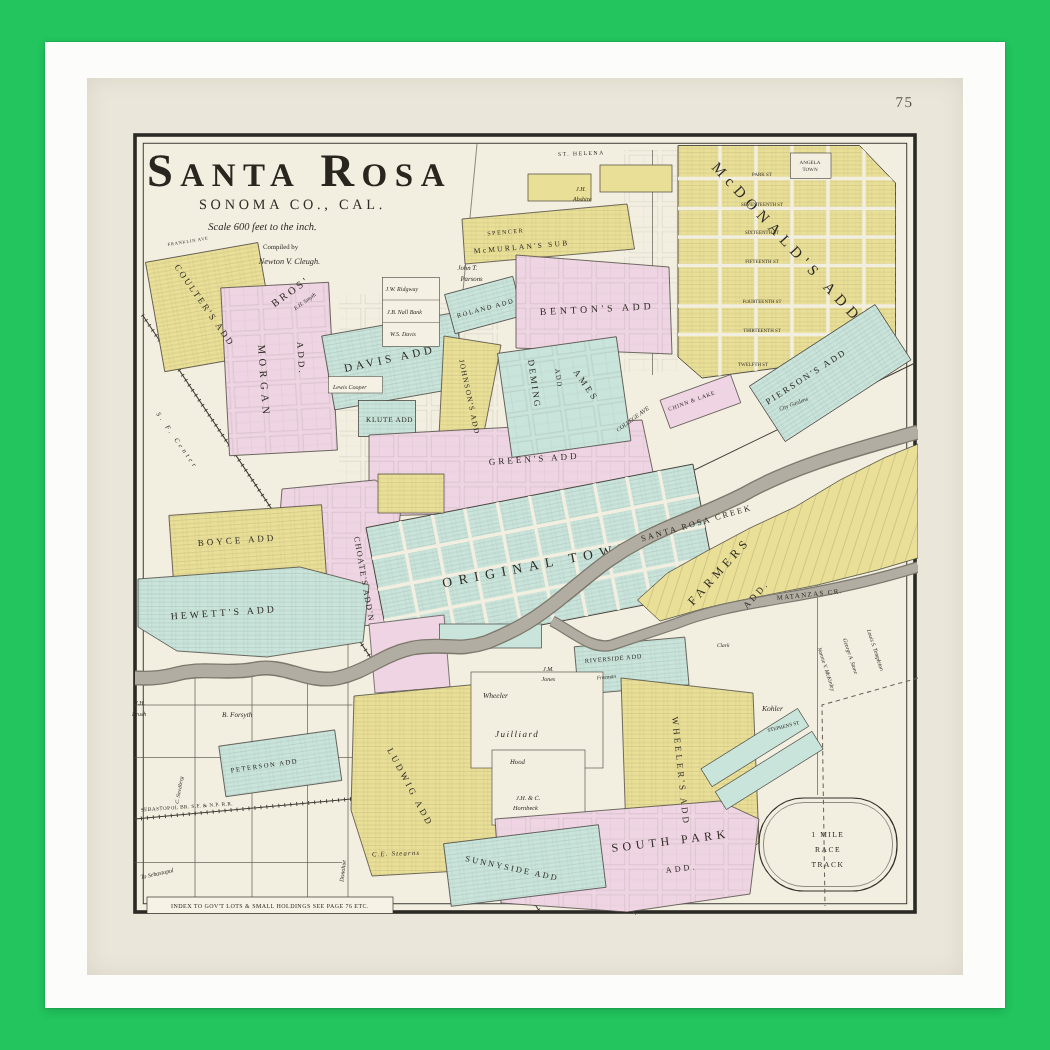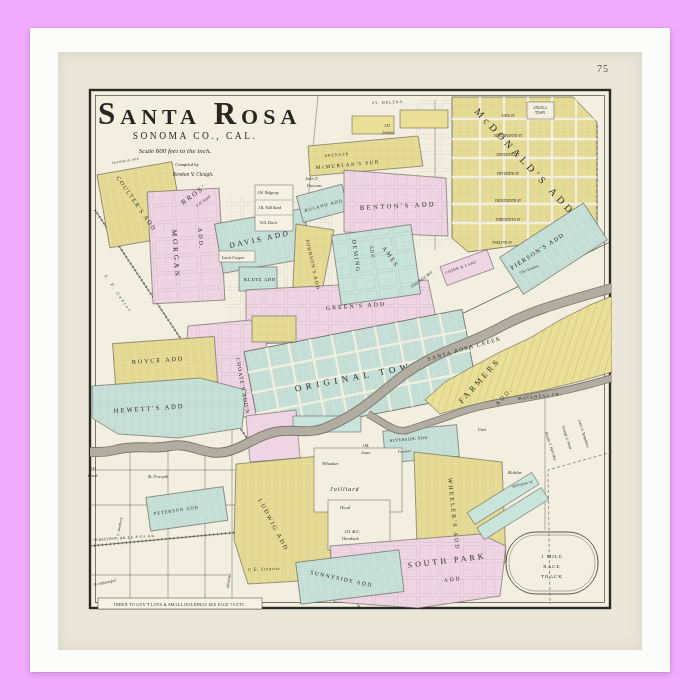--- a/index.html
+++ b/index.html
@@ -1,16 +1,16 @@
 <!DOCTYPE html>
 <html><head>
 <meta charset="utf-8">
 <style>
   html,body{margin:0;padding:0;background:#e4e2dd;}
-  .canvas{position:relative;width:700px;height:700px;background:#f0abfc;overflow:hidden;
+  .canvas{position:relative;width:700px;height:700px;background:#22c55e;overflow:hidden;
           font-family:"Liberation Serif","DejaVu Serif",serif;}
   .mat{position:absolute;left:30px;top:28px;width:640px;height:644px;background:#fcfcfa;
        box-shadow:0 2px 6px rgba(0,0,0,.16),0 0 1px rgba(0,0,0,.25);}
   .paper{position:absolute;left:58px;top:52px;width:584px;height:598px;background:#eae6d9;
          box-shadow:inset 0 0 14px rgba(115,105,82,.14);}
   .page-number{position:absolute;left:597px;top:63px;font-size:10px;color:#55514a;letter-spacing:1px;}
   svg{position:absolute;left:88px;top:88px;}
   text{font-family:"Liberation Serif","DejaVu Serif",serif;fill:#2e2b25;}
   .it{font-style:italic}
   .mid{text-anchor:middle}

